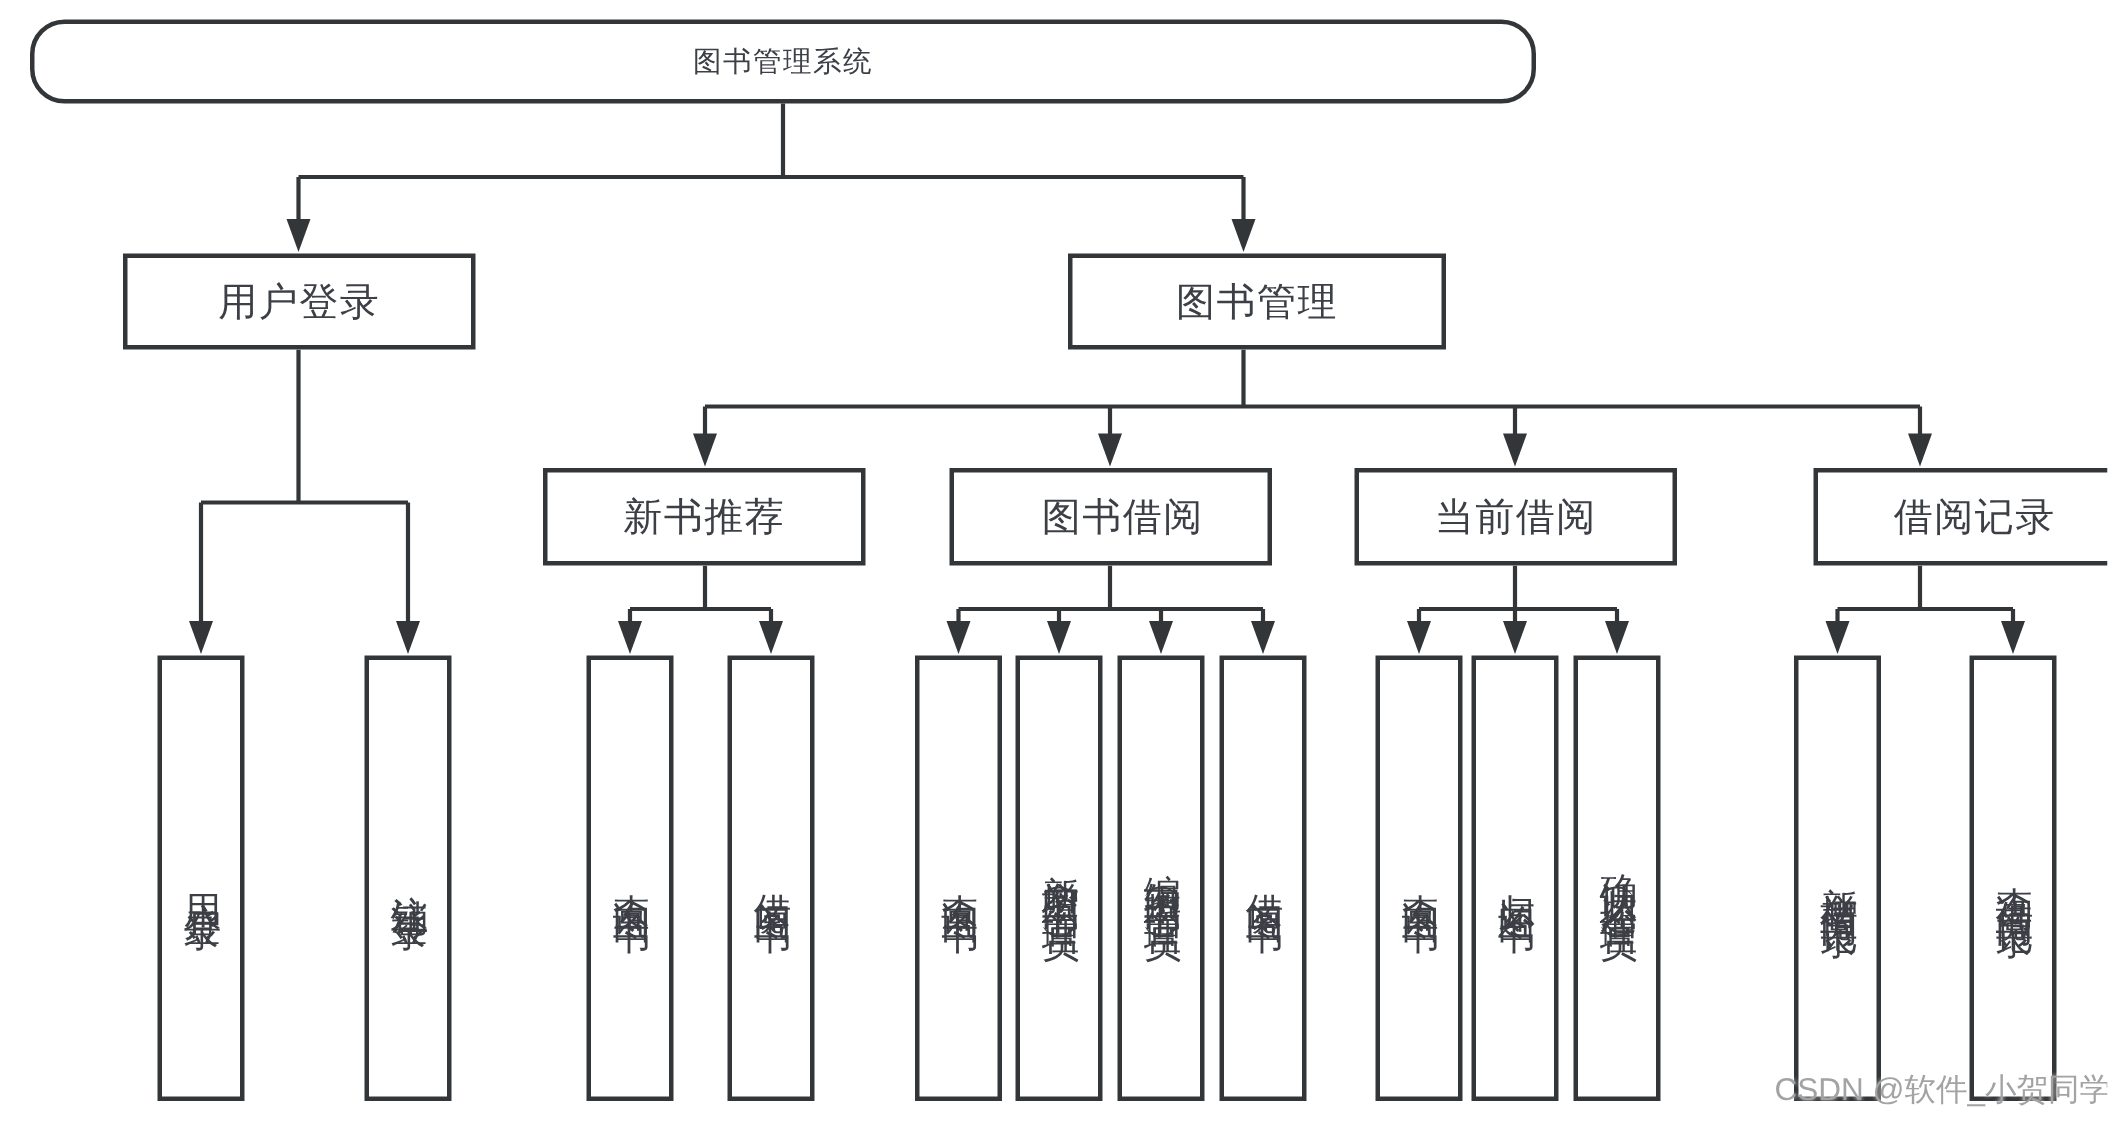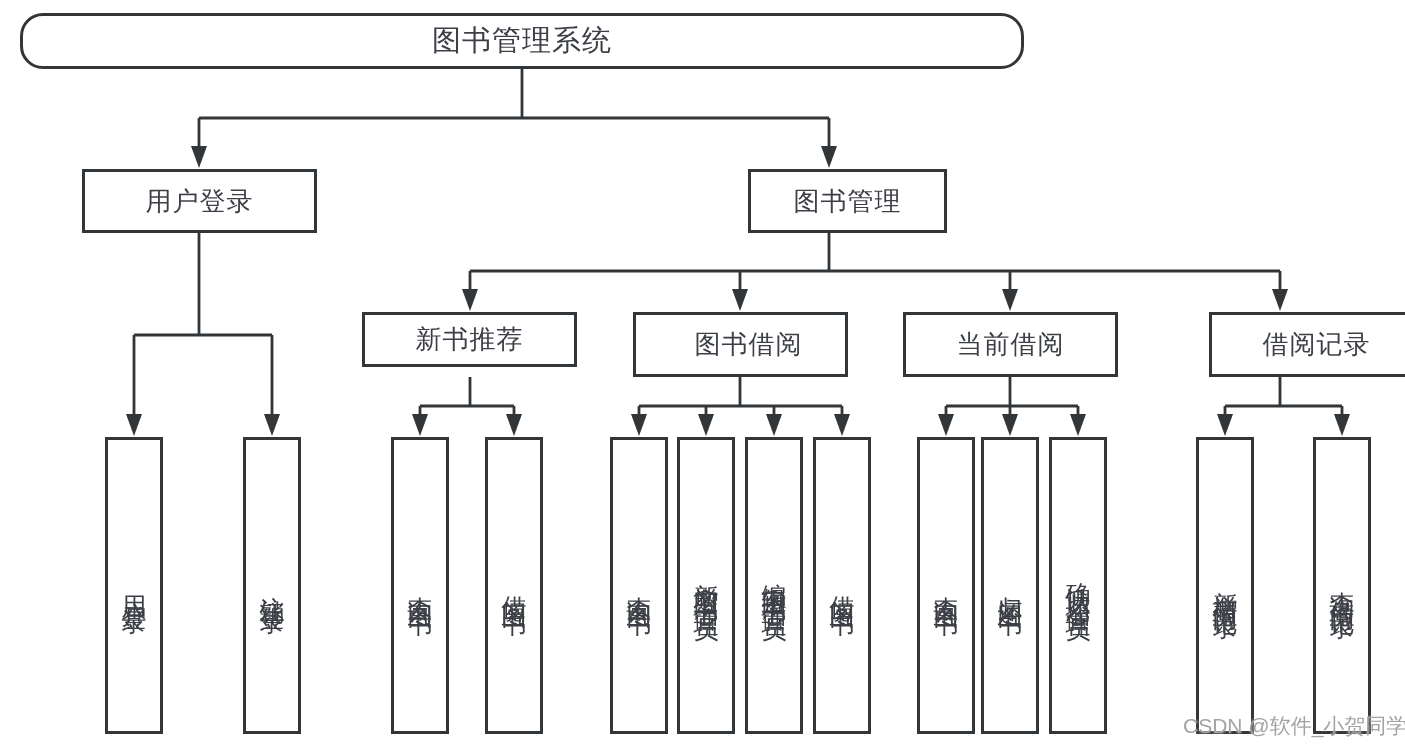--- a/index.html
+++ b/index.html
@@ -31,21 +31,21 @@
     align-items: center;
     justify-content: center;
     color: #3c3f45;
     z-index: 2;
   }
   .hbox {
     font-size: 26px;
     letter-spacing: 1px;
     white-space: nowrap;
   }
-  .root-box { font-size: 29px; border-radius: 23px; }
+  .root-box { font-size: 19px; border-radius: 23px; }
   .vbox span {
     writing-mode: vertical-rl;
     text-orientation: mixed;
     font-size: 25px;
     letter-spacing: 5px;
     line-height: 1;
     white-space: nowrap;
   }
   .watermark {
     position: absolute;
@@ -103,25 +103,25 @@
     </g>
   </svg>
 
   <div class="node hbox root-box" style="left:20px; top:13px; width:1004px; height:56px;">
     <span>图书管理系统</span>
   </div>
 
   <div class="node hbox" style="left:82px; top:169px; width:235px; height:64px;">
     <span>用户登录</span>
   </div>
-  <div class="node hbox" style="left:748px; top:169px; width:199px; height:64px;">
+  <div class="node hbox" style="left:712px; top:169px; width:252px; height:64px;">
     <span>图书管理</span>
   </div>
 
-  <div class="node hbox" style="left:362px; top:312px; width:215px; height:55px;">
+  <div class="node hbox" style="left:362px; top:312px; width:215px; height:65px;">
     <span>新书推荐</span>
   </div>
   <div class="node hbox" style="left:633px; top:312px; width:215px; height:65px;padding-left:16px;">
     <span>图书借阅</span>
   </div>
   <div class="node hbox" style="left:903px; top:312px; width:215px; height:65px;justify-content:center;">
     <span>当前借阅</span>
   </div>
   <div class="node hbox" style="left:1173px; top:312px; width:215px; height:65px;margin-left:36px;">
     <span>借阅记录</span>

